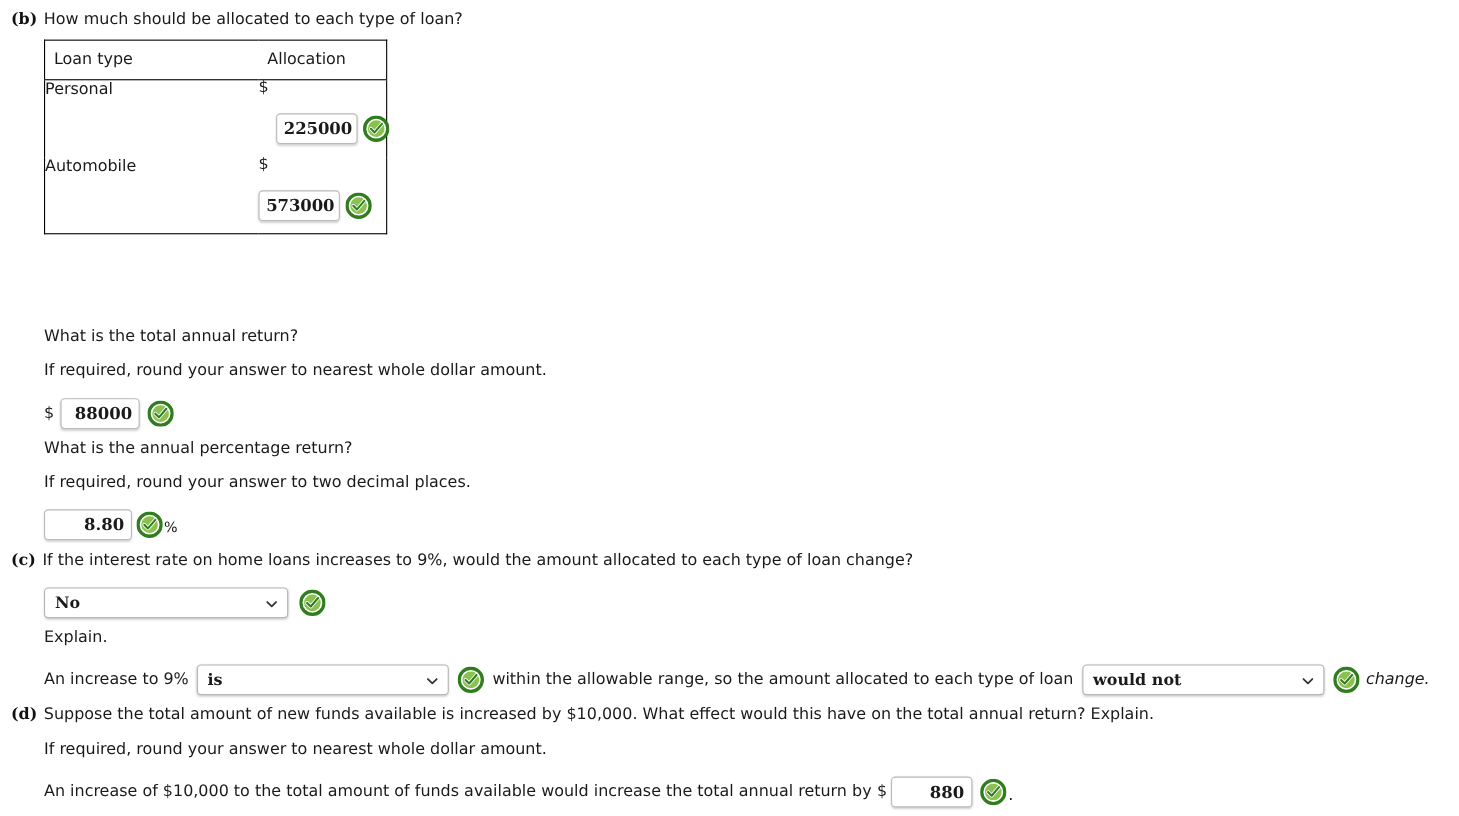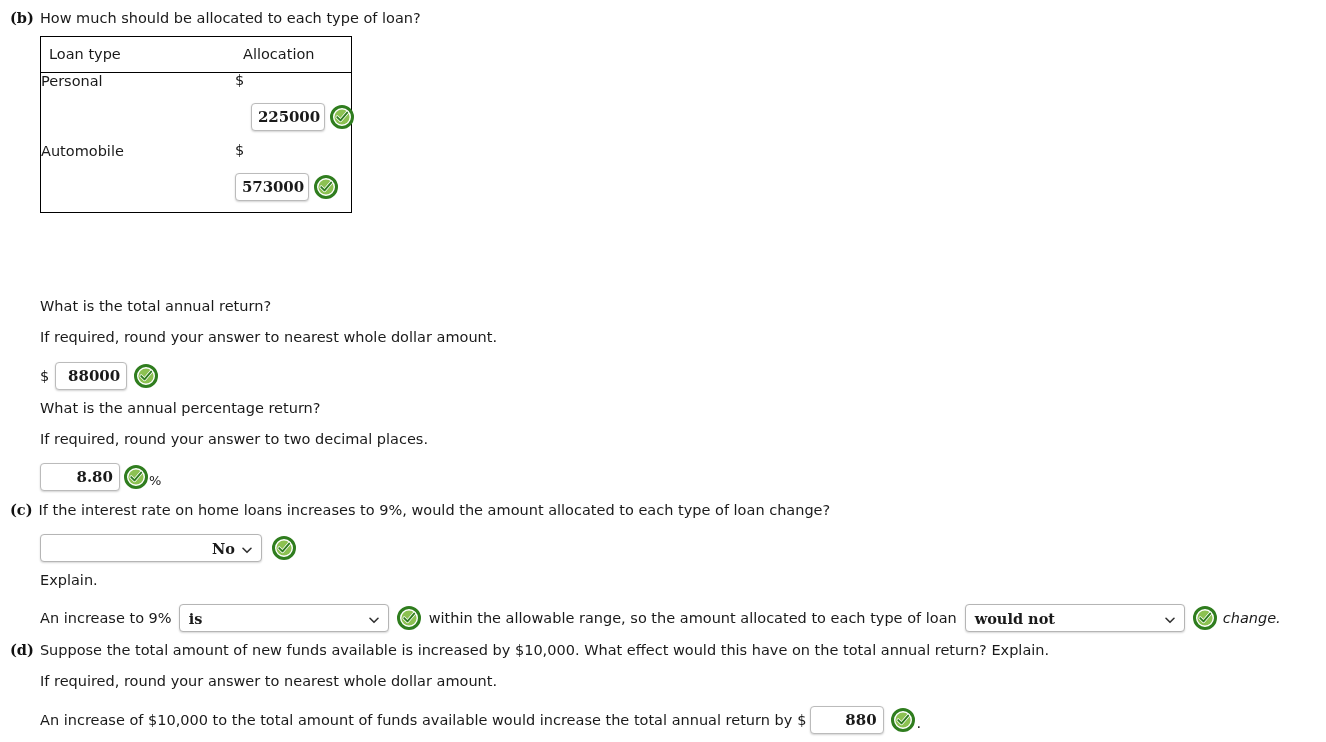--- a/index.html
+++ b/index.html
@@ -231,21 +231,21 @@
     </span>
     <span class="txt" style="font-size:13px; margin-left:1px; align-self:flex-end; padding-bottom:3px;">%</span>
   </div>
 
   <div class="abs row-line" style="left:10px; top:501px;">
     <span class="q-label">(c)</span>
     <span class="txt" style="margin-left:6px;">If the interest rate on home loans increases to 9%, would the amount allocated to each type of loan change?</span>
   </div>
 
   <div class="abs row-line" style="left:40px; top:534px;">
-    <span class="selbox" style="width:222px;justify-content:flex-end;">
+    <span class="selbox" style="width:222px;">
       <span>No</span>
       <span class="chev">
         <svg viewBox="0 0 12 12" width="12" height="12" aria-hidden="true">
           <path d="M2 4.3 L6 8.3 L10 4.3" fill="none" stroke="#333" stroke-width="1.6" stroke-linecap="round" stroke-linejoin="round"></path>
         </svg>
       </span>
     </span>
     <span class="check-ic" style="margin-left:10px;">
       <svg viewBox="0 0 24 24" width="24" height="24" aria-hidden="true">
         <circle cx="12" cy="12" r="10.5" fill="#ffffff"></circle>
@@ -254,21 +254,21 @@
         <path d="M7.2 12.1 L10.5 15.4 L17.2 7.6" fill="none" stroke="#ffffff" stroke-width="3.4" stroke-linecap="round" stroke-linejoin="round"></path>
         <path d="M7.2 12.1 L10.5 15.4 L17.2 7.6" fill="none" stroke="#2f7d1e" stroke-width="1.9" stroke-linecap="round" stroke-linejoin="round"></path>
       </svg>
     </span>
   </div>
 
   <div class="abs txt" style="left:40px; top:572px;">Explain.</div>
 
   <div class="abs row-line" style="left:40px; top:604px;">
     <span class="txt">An increase to 9%</span>
-    <span class="selbox" style="width:210px; margin-left:7px;">
+    <span class="selbox" style="width:229px; margin-left:7px;">
       <span>is</span>
       <span class="chev">
         <svg viewBox="0 0 12 12" width="12" height="12" aria-hidden="true">
           <path d="M2 4.3 L6 8.3 L10 4.3" fill="none" stroke="#333" stroke-width="1.6" stroke-linecap="round" stroke-linejoin="round"></path>
         </svg>
       </span>
     </span>
     <span class="check-ic" style="margin-left:8px;">
       <svg viewBox="0 0 24 24" width="24" height="24" aria-hidden="true">
         <circle cx="12" cy="12" r="10.5" fill="#ffffff"></circle>

